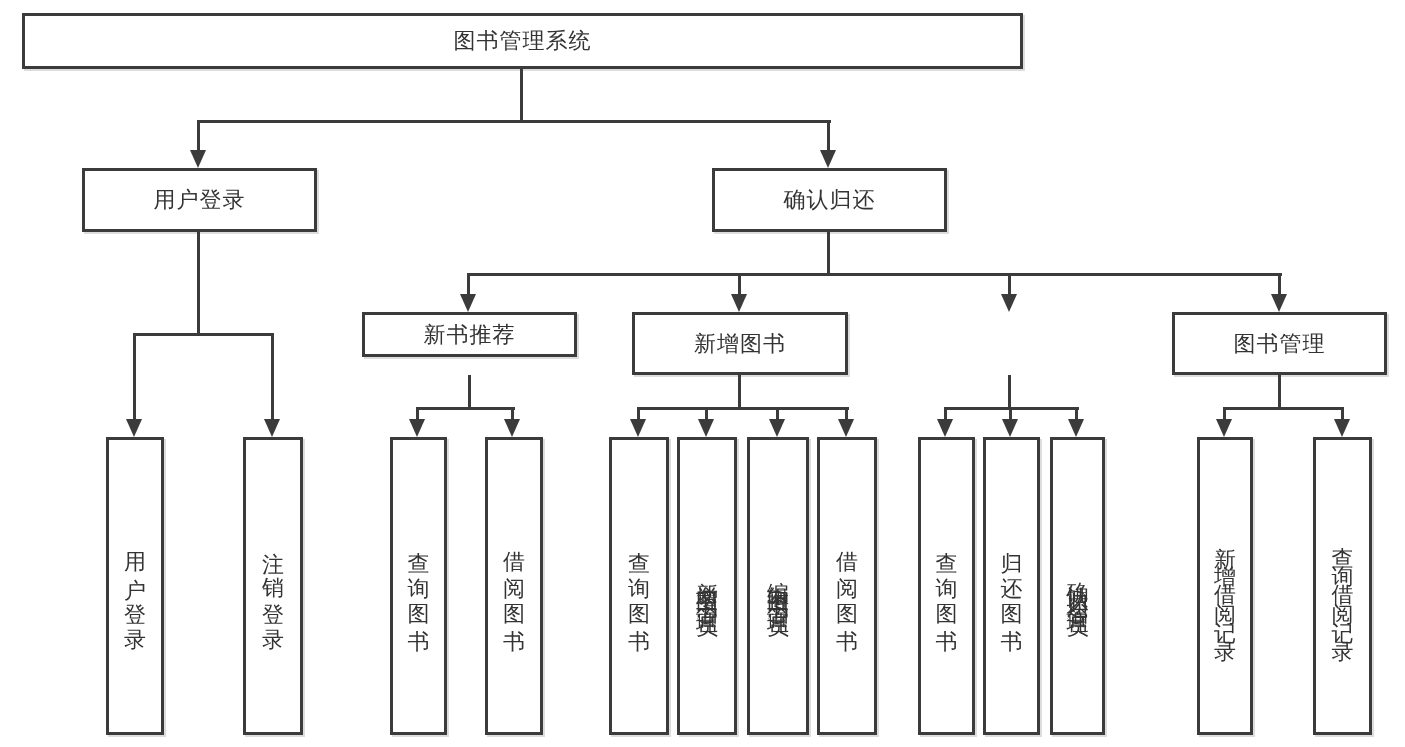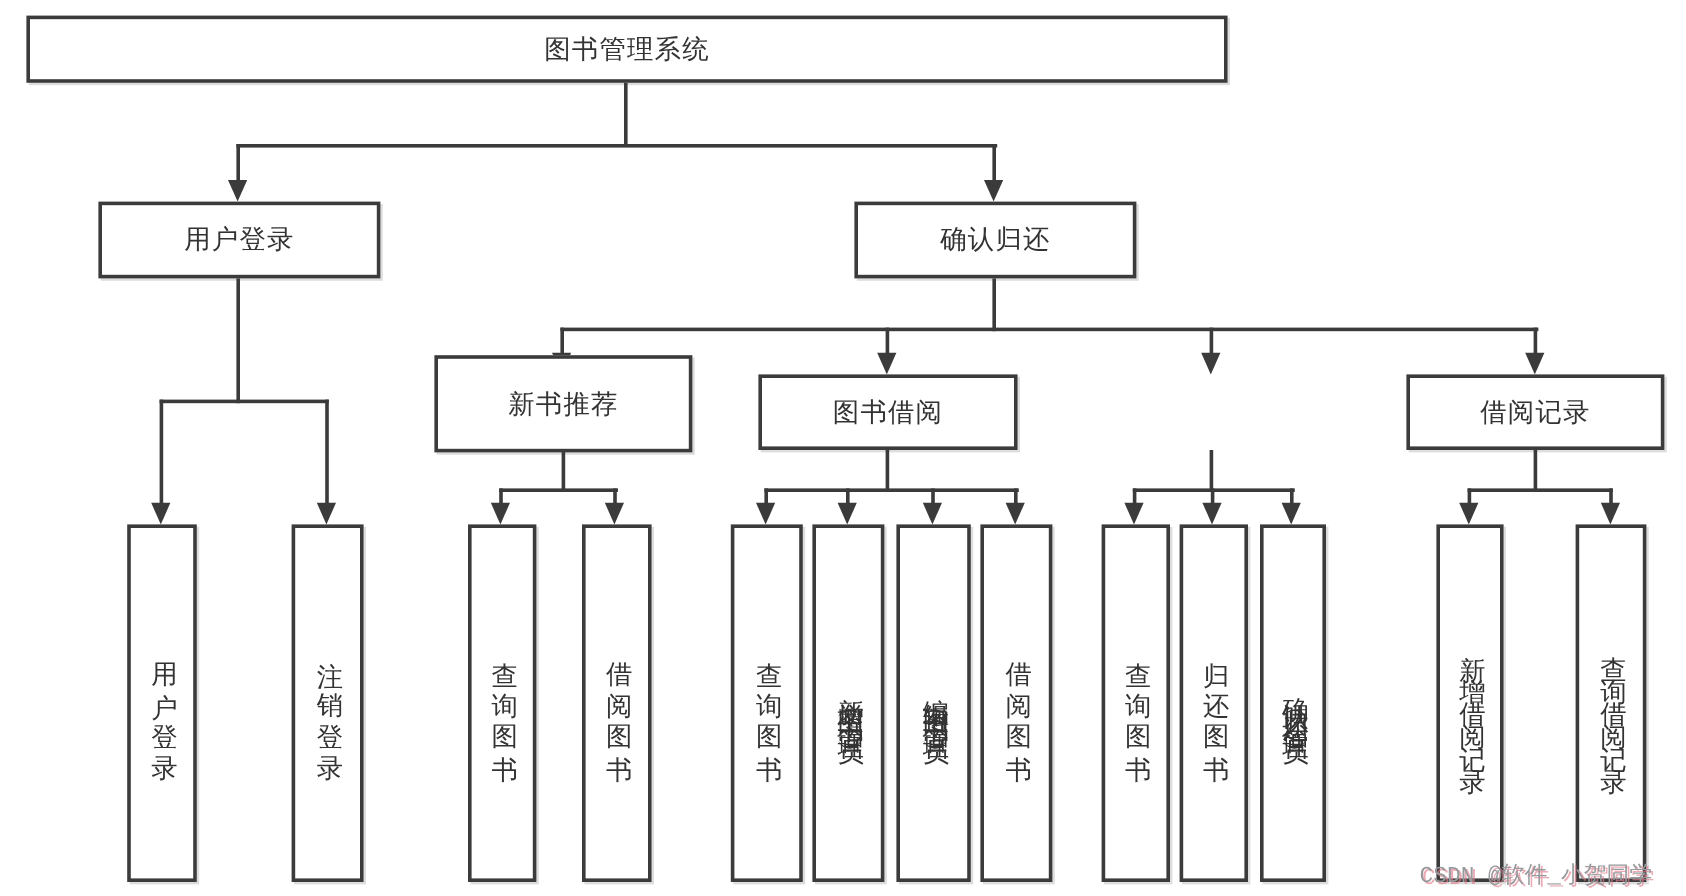--- a/index.html
+++ b/index.html
@@ -1,18 +1,18 @@
 <!DOCTYPE html>
 <html><head>
 <meta charset="utf-8">
 <style>
   html,body{margin:0;padding:0;background:#ffffff;}
   #stage{
     position:relative;width:1405px;height:747px;background:#ffffff;
-    font-family:Liberation Mono, monospace;
+    font-family:Liberation Sans, sans-serif;
     color:#333333;overflow:hidden;
   }
   .node{
     position:absolute;background:#ffffff;border:3px solid #3b3b3b;
     box-sizing:border-box;display:flex;align-items:center;justify-content:center;
     box-shadow:2px 2px 0 rgba(120,120,120,0.25);
   }
   .hnode{font-size:22px;letter-spacing:1px;white-space:nowrap;}
   .vbox{align-items:center;justify-content:center;}
   .vtext{
@@ -67,28 +67,28 @@
   <div class="hline" style="left:467px;top:273px;width:815px;"></div>
   <div class="vline" style="left:467px;top:273px;height:25px;"></div>
   <div class="arrow" style="left:460px;top:294px;"></div>
   <div class="vline" style="left:738px;top:273px;height:25px;"></div>
   <div class="arrow" style="left:731px;top:294px;"></div>
   <div class="vline" style="left:1008px;top:273px;height:25px;"></div>
   <div class="arrow" style="left:1001px;top:294px;"></div>
   <div class="vline" style="left:1278px;top:273px;height:25px;"></div>
   <div class="arrow" style="left:1271px;top:294px;"></div>
 
-  <div class="node hnode" style="left:362px;top:296px;width:215px;height:81px;">
+  <div class="node hnode" style="left:362px;top:312px;width:215px;height:45px;">
     <span>新书推荐</span>
   </div>
   <div class="node hnode" style="left:632px;top:312px;width:216px;height:63px;">
-    <span>图书借阅</span>
+    <span>新增图书</span>
   </div>
   <div class="node hnode" style="left:1172px;top:312px;width:215px;height:63px;">
-    <span>借阅记录</span>
+    <span>图书管理</span>
   </div>
 
   <div class="vline" style="left:468px;top:375px;height:35px;"></div>
   <div class="hline" style="left:416px;top:407px;width:99px;"></div>
   <div class="vline" style="left:416px;top:407px;height:15px;"></div>
   <div class="arrow" style="left:409px;top:419px;"></div>
   <div class="vline" style="left:511px;top:407px;height:15px;"></div>
   <div class="arrow" style="left:504px;top:419px;"></div>
 
   <div class="vline" style="left:738px;top:375px;height:35px;"></div>
@@ -155,15 +155,14 @@
     <span class="vtext" style="letter-spacing: 5px;">确认归还（管理员）</span>
   </div>
 
   <div class="node vbox" style="left:1197px;top:437px;width:56px;height:298px;">
     <span class="vtext" style="letter-spacing: 19px;">新增借阅记录</span>
   </div>
   <div class="node vbox" style="left:1313px;top:437px;width:59px;height:298px;">
     <span class="vtext" style="letter-spacing: 19px;">查询借阅记录</span>
   </div>
 
-  <div class="watermark">CSDN @软件_小贺同学</div>
 
 </div>
 
 </body></html>

